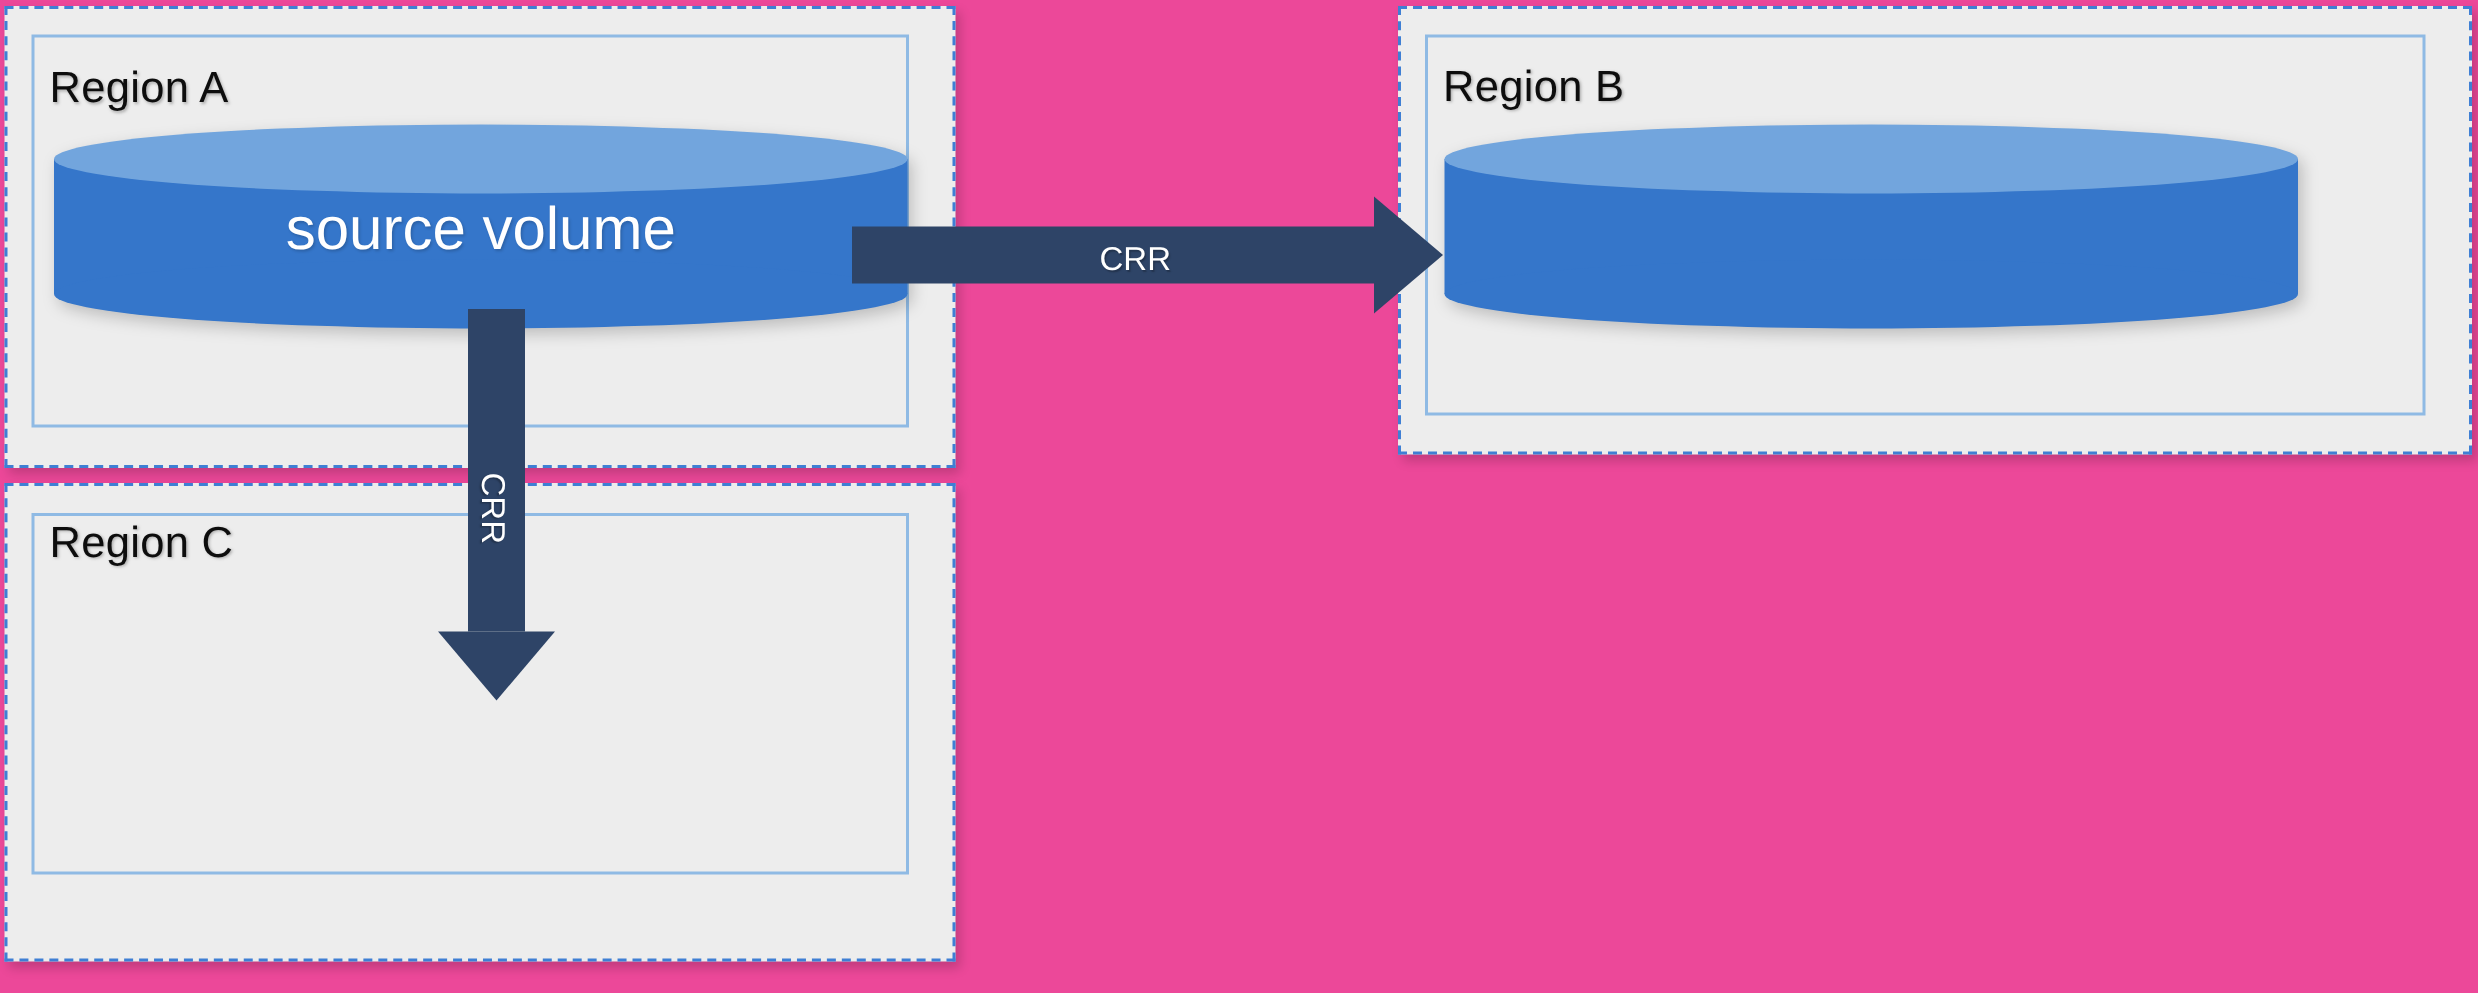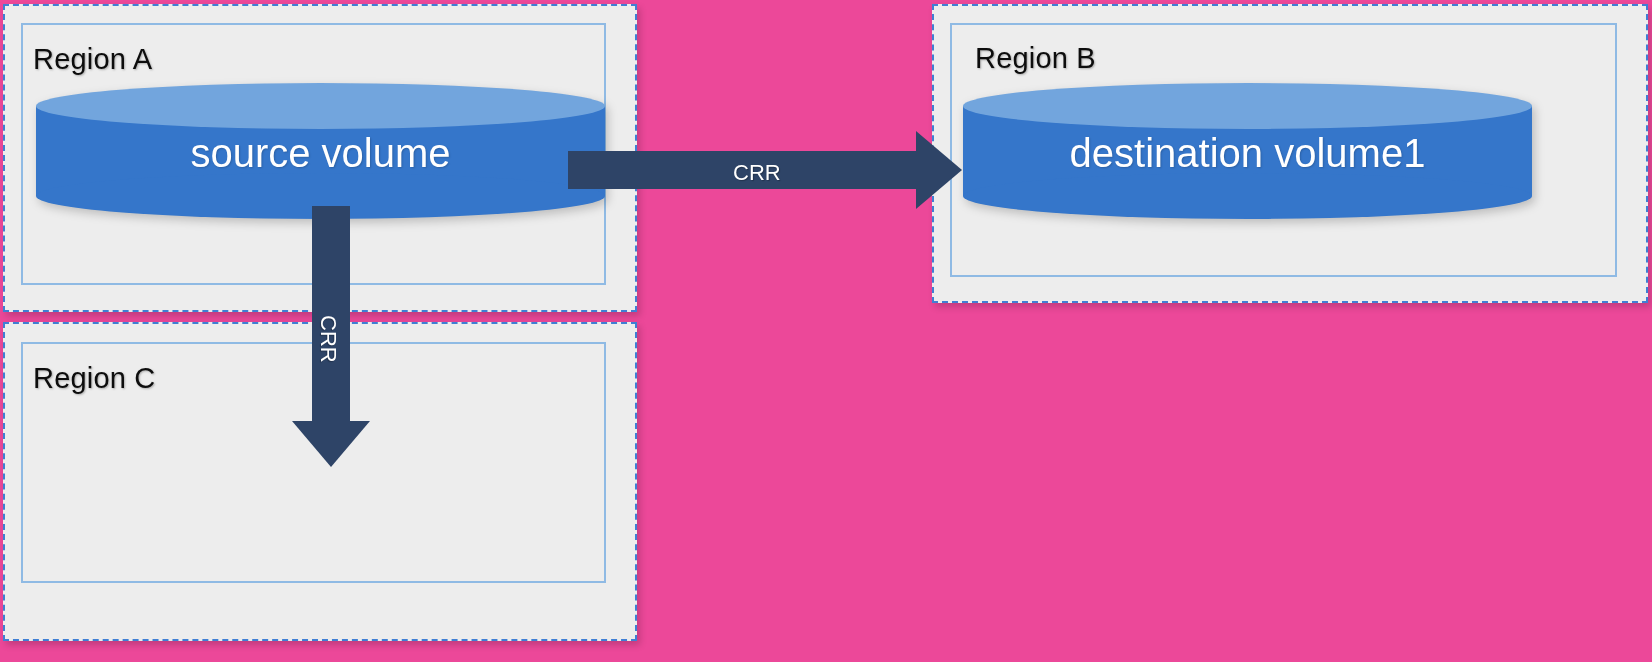--- a/index.html
+++ b/index.html
@@ -139,34 +139,33 @@
 
   <div class="cyl" style="left:36px; top:83px; width:543px; height:136px;">
     <div class="cyl-body" style="top:23px; height:90px;"></div>
     <div class="cyl-bottom" style="height:46px;"></div>
     <div class="cyl-top" style="height:46px;"></div>
     <div class="cyl-label" style="top:50px;">source volume</div>
   </div>
 
   <div class="region-outer" style="left:3px; top:322px; width:634px; height:319px;">
     <div class="region-inner" style="left:16px; top:18px; width:585px; height:241px;"></div>
-    <div class="region-label" style="left:28px; top:40px;">Region C</div>
+    <div class="region-label" style="left:28px; top:24px;">Region C</div>
   </div>
 
 
   <div class="region-outer" style="left:932px; top:4px; width:716px; height:299px;">
     <div class="region-inner" style="left:16px; top:17px; width:667px; height:254px;"></div>
-    <div class="region-label" style="left:41px; top:38px;">Region B</div>
+    <div class="region-label" style="left:28px; top:38px;">Region B</div>
   </div>
 
   <div class="cyl" style="left:963px; top:83px; width:543px; height:136px;">
     <div class="cyl-body" style="top:23px; height:90px;"></div>
     <div class="cyl-bottom" style="height:46px;"></div>
     <div class="cyl-top" style="height:46px;"></div>
-    <div class="cyl-label" style="top:50px;">destination volume1</div>
   </div>
 
   <div class="arrow-h-shaft" style="left:568px; top:151px; width:348px; height:38px;"></div>
   <div class="arrow-h-head" style="left:916px; top:131px;"></div>
   <div class="arrow-label-h" style="left:733px; top:162px;">CRR</div>
 
   <div class="arrow-v-shaft" style="left:312px; top:206px; width:38px; height:215px;"></div>
   <div class="arrow-v-head" style="left:292px; top:421px;"></div>
   <div class="arrow-label-v" style="left:339px; top:315px;">CRR</div>
 

